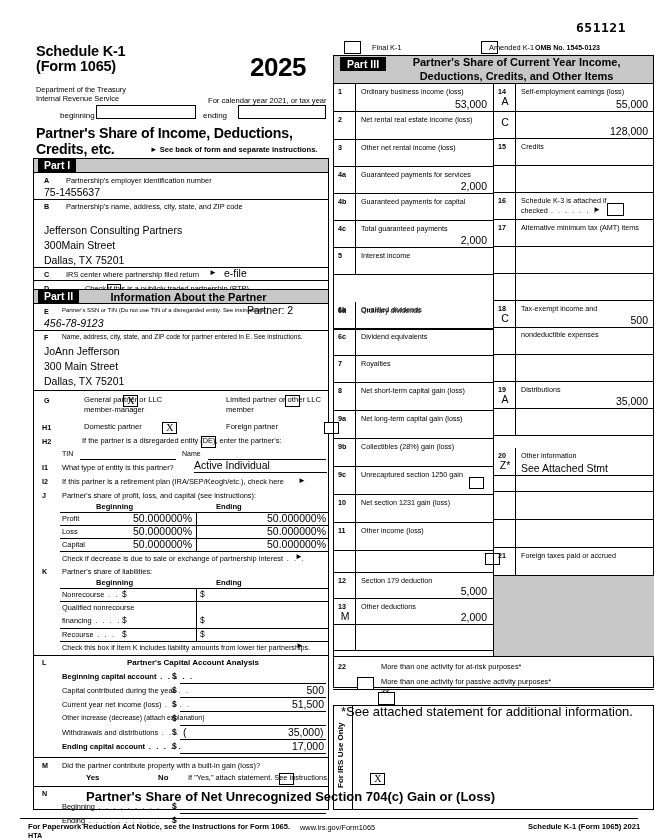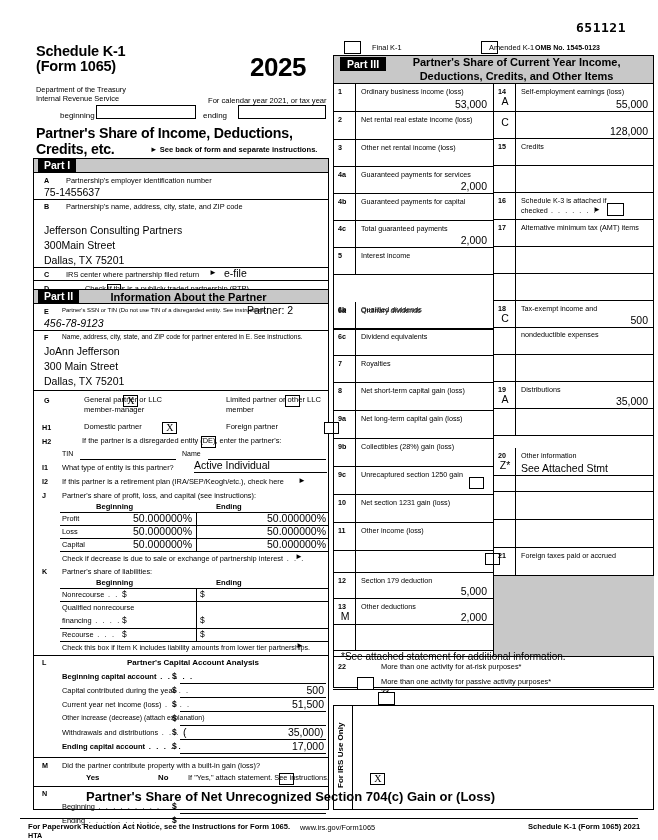--- a/index.html
+++ b/index.html
@@ -637,21 +637,21 @@
   <div class="bx" style="left:333px; top:656px; width:321px; height:32px; border-top:1.4px solid #000;"></div>
   <div class="bx lbl" style="left:338px; top:662px;">22</div>
   <div class="bx cb" style="left:357px; top:658px; width:17px; height:13px;"></div>
   <div class="bx" style="left:381px; top:662px; font-size:7.4px;">More than one activity for at-risk purposes*</div>
   <div class="bx lbl" style="left:338px; top:687px;padding-left:43px;">23</div>
   <div class="bx cb" style="left:357px; top:673px; width:17px; height:13px;"></div>
   <div class="bx" style="left:381px; top:677px; font-size:7.4px;">More than one activity for passive activity purposes*</div>
   <div class="hline" style="left:333px; top:689px; width:321px; height:1.4px;"></div>
 
   
-  <div class="bx" style="left:341px; top:651px; font-size:10px;">*See attached statement for additional information.</div>
+  <div class="bx" style="left:341px; top:704px; font-size:13px;">*See attached statement for additional information.</div>
   <div class="hline" style="left:333px; top:705px; width:321px; height:1.4px;"></div>
 
   
   <div class="bx" style="left:333px; top:705px; width:321px; height:105px; border-left:1.4px solid #000; border-right:1.4px solid #000; border-bottom:1.4px solid #000;"></div>
   <div class="vline" style="left:352px; top:705px; height:105px;"></div>
   <div id="irsuse">For IRS Use Only</div>
 
   
   <div class="hline" style="left:20px; top:818px; width:618px;"></div>
   <div class="bx" id="footL">For Paperwork Reduction Act Notice, see the Instructions for Form 1065.</div>

